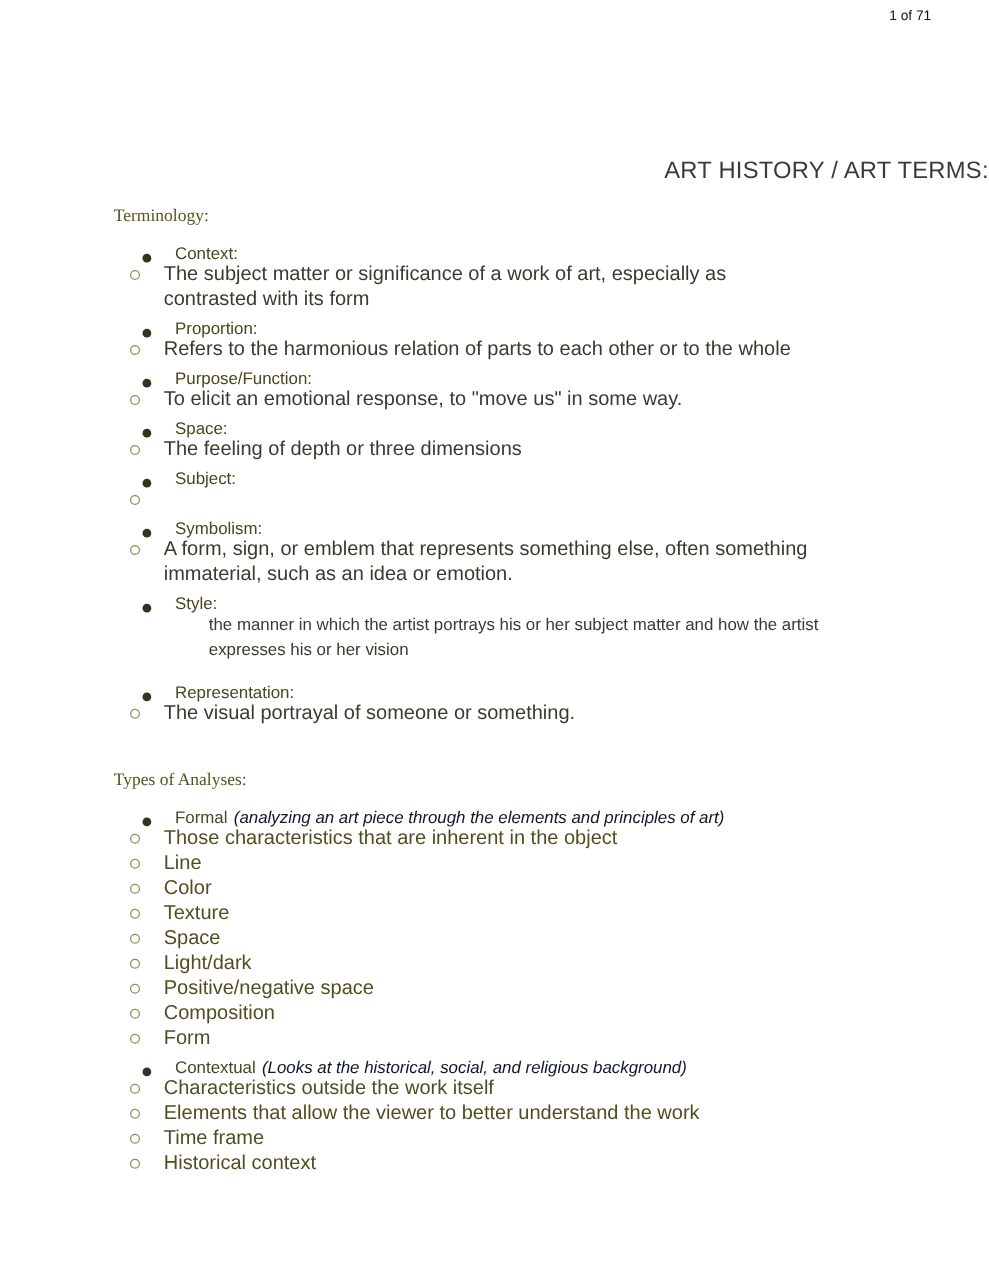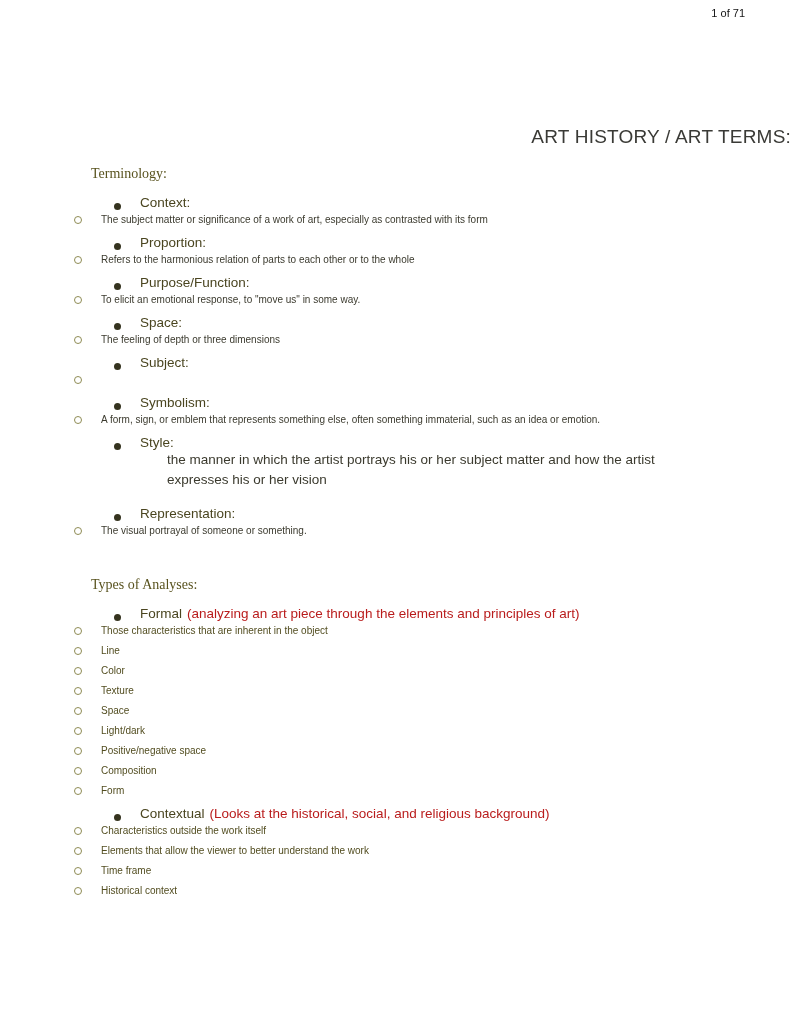--- a/index.html
+++ b/index.html
@@ -34,26 +34,26 @@
     display: flex; align-items: flex-end;
     height: 20px;
     padding-left: 114px;
     font-size: 13.5px;
   }
   .bullet-disc {
     width: 7px; height: 7px; border-radius: 50%;
     background: #35331f; margin-right: 19px; flex: none;
   }
   .label { color: #4a4520; }
-  .label-italic { margin-left: 5px; color: #b91c1c; margin-top: 16px; }
+  .label-italic { font-style: italic; margin-left: 5px; color: #0f172a; margin-top: 16px; }
   .li2 {
     display: flex; align-items: flex-start;
     min-height: 20px;
     padding-left: 74px;
-    font-size: 10px; line-height: 20px;
+    font-size: 16px; line-height: 20px; margin-left: 30px;
   }
   .circle {
     width: 6px; height: 6px; border: 1px solid #8f8c55; border-radius: 50%;
     margin: 6px 19px 0 0; flex: none; background: transparent;
   }
   .sub-text { max-width: 515px; color: #3b3a2e; }
   .li2.olive .sub-text { color: #524d20; }
   .plain-text {
     padding-left: 167px; max-width: 515px;
     font-size: 13.5px; line-height: 20px;

